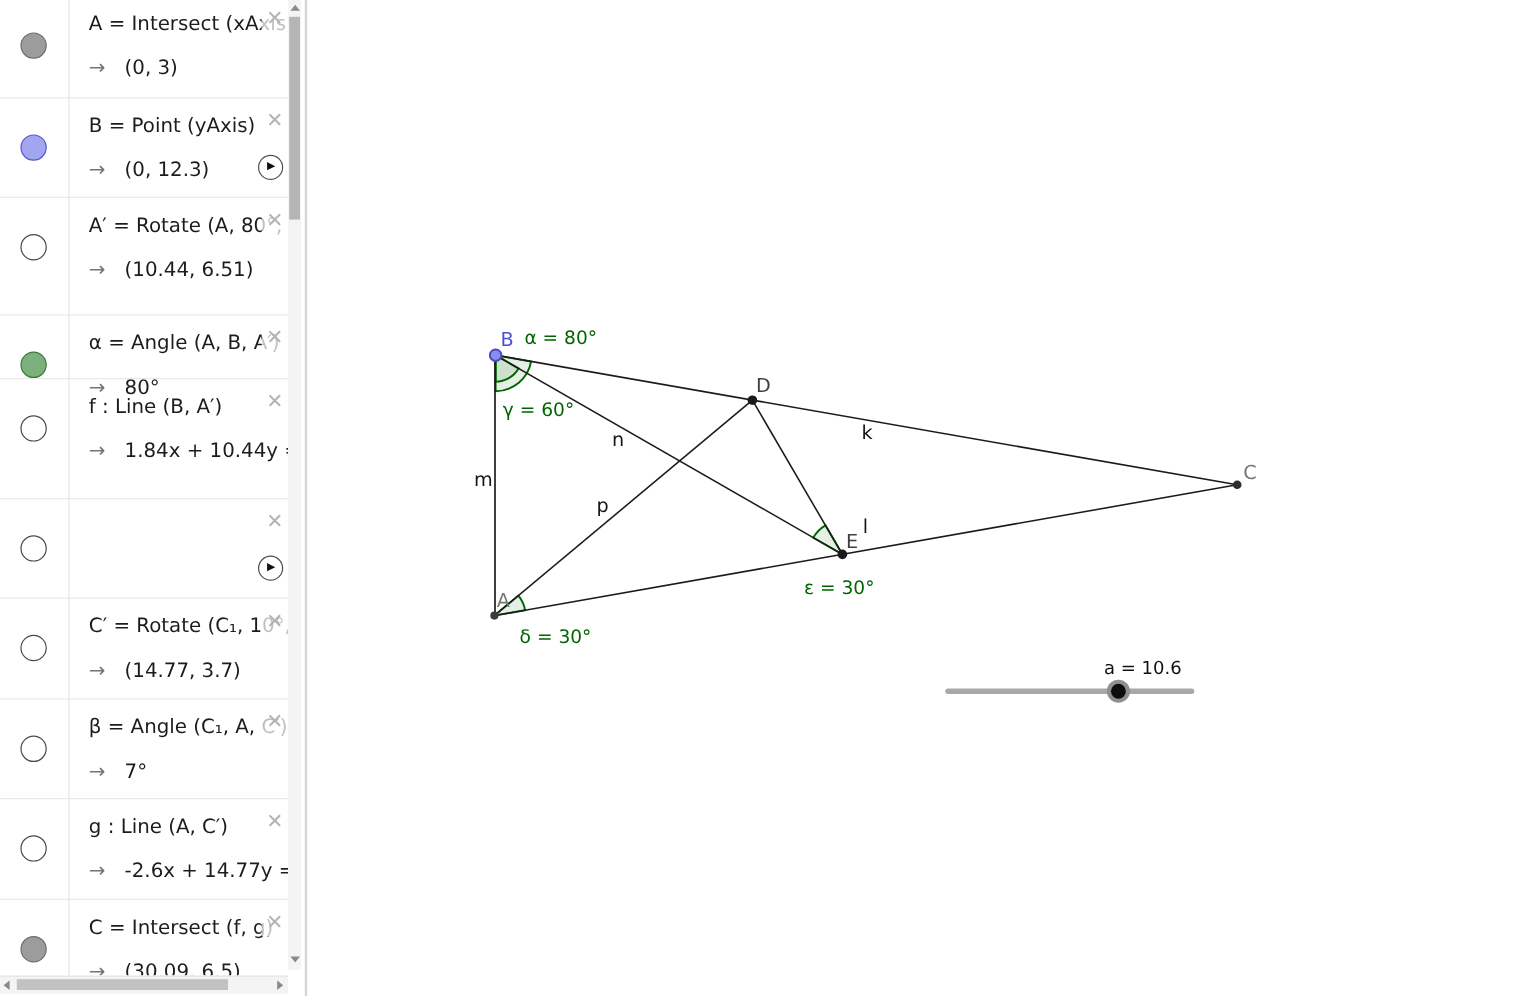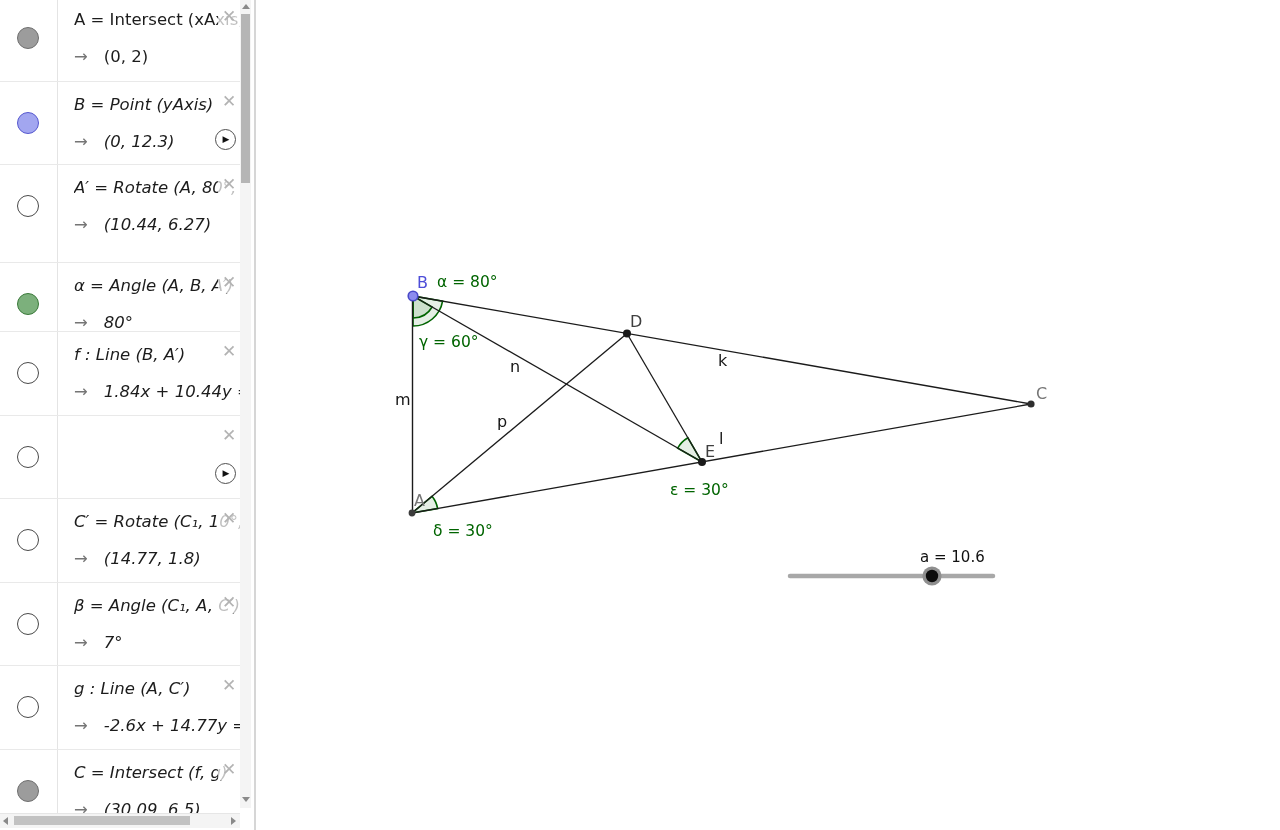--- a/index.html
+++ b/index.html
@@ -3,21 +3,21 @@
 <meta charset="utf-8">
 <style>
   html,body{margin:0;padding:0;width:1280px;height:830px;background:#fff;overflow:hidden;
     font-family:"DejaVu Sans","Liberation Sans",sans-serif;}
   
   #gfx{position:absolute;left:0;top:0;width:1280px;height:830px;}
   
   #panel{position:absolute;left:0;top:0;width:256px;height:830px;background:#fff;z-index:2;}
   #panel .rows-clip{position:absolute;left:0;top:0;width:240px;height:813px;overflow:hidden;}
   .row{position:absolute;left:0;width:240px;height:84px;}
-  .row.sep{border-top:1px solid #e9e9e9;font-style:italic;}
+  .row.sep{border-top:1px solid #e9e9e9;}
   .colsep{position:absolute;left:57px;top:0;width:1px;height:813px;background:#e4e4e4;}
   .vis{position:absolute;left:17px;top:30px;width:22px;height:22px;border-radius:50%;
        box-sizing:border-box;border:1.6px solid #555;background:#fff;}
   .vis[data-variant="gray-filled"]{background:#9c9c9c;border-color:#6f6f6f;}
   .vis[data-variant="blue-filled"]{background:#a2a6f0;border-color:#5658cf;}
   .vis[data-variant="green-filled"]{background:#7cb07c;border-color:#3a7a3a;}
   .vis[data-variant="empty"]{background:#fff;border-color:#4a4a4a;}
   .rowtext{position:absolute;left:74px;top:0;width:166px;height:84px;overflow:hidden;}
   .def{position:absolute;left:0;top:13px;width:400px;white-space:nowrap;font-size:16.5px;color:#1c1c1c;}
   .val{position:absolute;left:0;top:50px;width:400px;white-space:nowrap;font-size:16.5px;color:#1c1c1c;}
@@ -92,77 +92,77 @@
 </svg>
 
 <div id="panel">
   <div class="rows-clip">
     <div class="colsep"></div>
 
     <div class="row" style="top:-3px">
       <span class="vis" data-variant="gray-filled"></span>
       <div class="rowtext">
         <div class="def">A = Intersect (xAxis, yAxis)</div>
-        <div class="val"><span class="arrow">→</span><span>(0, 2)</span></div>
+        <div class="val"><span class="arrow">→</span><span>(0, 3)</span></div>
       </div>
       <span class="close">✕</span>
     </div>
 
     <div class="row sep" style="top:80.5px">
       <span class="vis" data-variant="blue-filled"></span>
       <div class="rowtext">
         <div class="def">B = Point (yAxis)</div>
         <div class="val"><span class="arrow">→</span><span>(0, 12.3)</span></div>
       </div>
       <span class="close">✕</span>
       <span class="play">
           <span class="ptri">▶</span>
         </span>
     </div>
 
     <div class="row sep" style="top:164px">
       <span class="vis" data-variant="empty"></span>
       <div class="rowtext">
         <div class="def">A′ = Rotate (A, 80°, B)</div>
-        <div class="val"><span class="arrow">→</span><span>(10.44, 6.27)</span></div>
+        <div class="val"><span class="arrow">→</span><span>(10.44, 6.51)</span></div>
       </div>
       <span class="close">✕</span>
     </div>
 
     <div class="row sep" style="top:262px">
       <span class="vis" data-variant="green-filled"></span>
       <div class="rowtext">
         <div class="def">α = Angle (A, B, A′)</div>
         <div class="val"><span class="arrow">→</span><span>80°</span></div>
       </div>
       <span class="close">✕</span>
     </div>
 
-    <div class="row sep" style="top:331px">
+    <div class="row sep" style="top:315px">
       <span class="vis" data-variant="empty"></span>
       <div class="rowtext">
         <div class="def">f : Line (B, A′)</div>
         <div class="val"><span class="arrow">→</span><span>1.84x + 10.44y = 110.66</span></div>
       </div>
       <span class="close">✕</span>
     </div>
 
     <div class="row sep" style="top:414.5px">
       <span class="vis" data-variant="empty"></span>
       <span class="close">✕</span>
       <span class="play">
           <span class="ptri">▶</span>
         </span>
     </div>
 
     <div class="row sep" style="top:498px">
       <span class="vis" data-variant="empty"></span>
       <div class="rowtext">
         <div class="def">C′ = Rotate (C₁, 10°, A)</div>
-        <div class="val"><span class="arrow">→</span><span>(14.77, 1.8)</span></div>
+        <div class="val"><span class="arrow">→</span><span>(14.77, 3.7)</span></div>
       </div>
       <span class="close">✕</span>
     </div>
 
     <div class="row sep" style="top:581.5px">
       <span class="vis" data-variant="empty"></span>
       <div class="rowtext">
         <div class="def">β = Angle (C₁, A, C′)</div>
         <div class="val"><span class="arrow">→</span><span>7°</span></div>
       </div>

